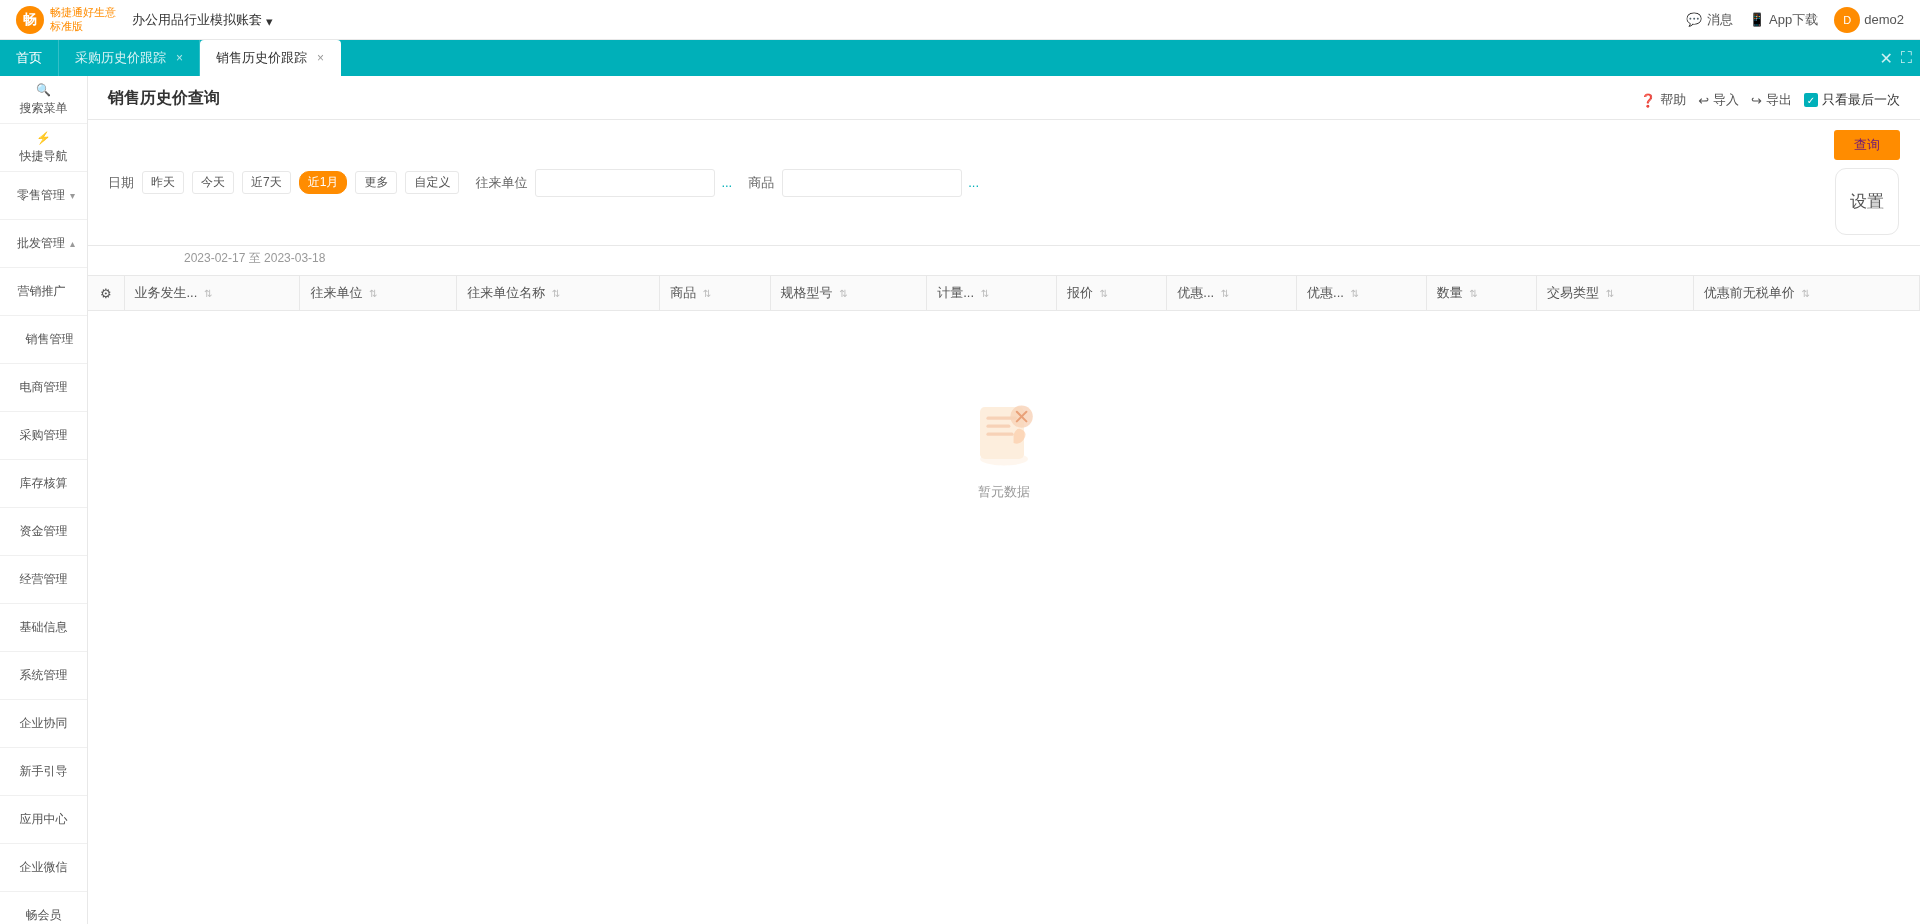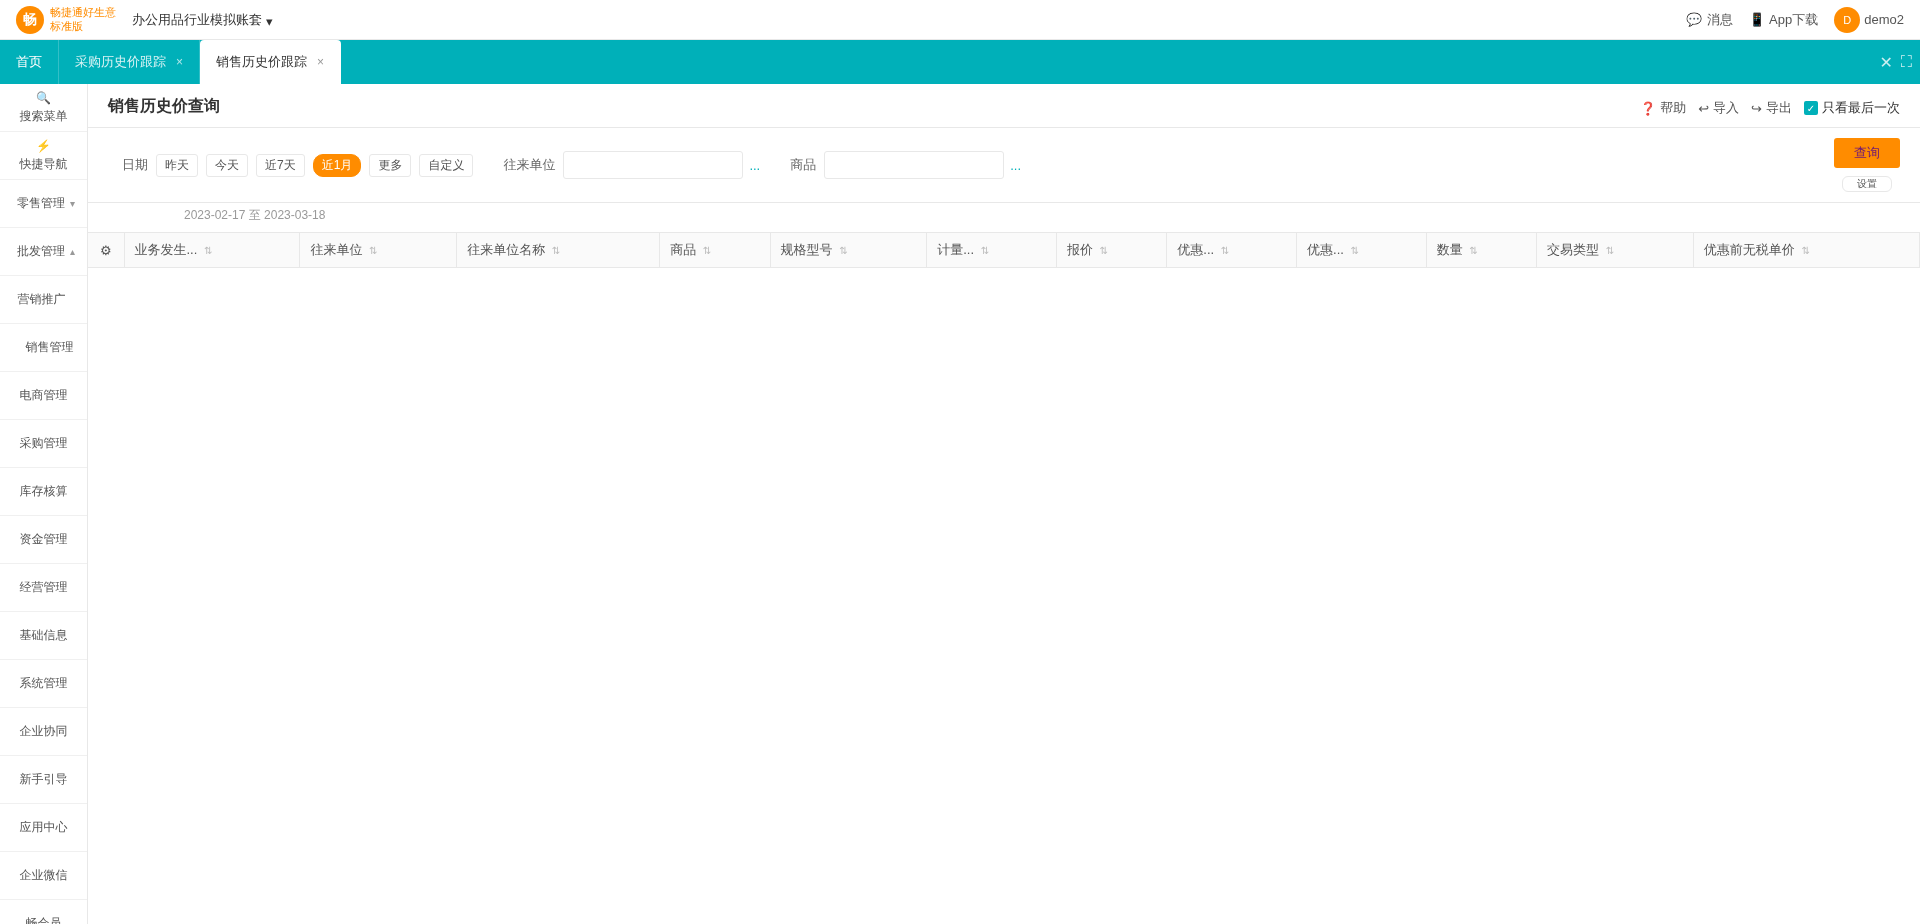--- a/index.html
+++ b/index.html
@@ -21,21 +21,21 @@
     .logo-icon { width: 28px; height: 28px; background: #ff8c00; border-radius: 50%; display: flex; align-items: center; justify-content: center; color: white; font-size: 14px; font-weight: bold; }
     .logo-text { font-size: 11px; color: #ff8c00; line-height: 1.2; }
     .app-selector { display: flex; align-items: flex-end; gap: 4px; font-size: 13px; color: #333; cursor: pointer; padding: 4px 8px; border-radius: 4px; }
     .top-bar-right { display: flex; align-items: center; gap: 16px; font-size: 13px; color: #555; }
     .top-bar-right .action-item { display: flex; align-items: center; gap: 4px; cursor: pointer; }
     .avatar { width: 26px; height: 26px; background: #ff8c00; border-radius: 50%; display: flex; align-items: center; justify-content: center; color: white; font-size: 11px; }
 
     
     .tab-bar {
       background: #00b0b9;
-      height: 44px;
+      height: 36px;
       display: flex;
       align-items: stretch;
       flex-shrink: 0;
       position: relative;
     }
     .tab-item {
       display: flex;
       align-items: center;
       padding: 0 16px;
       cursor: pointer;
@@ -123,21 +123,21 @@
     .filter-bar {
       background: #fff;
       padding: 10px 20px 10px 20px;
       display: flex;
       align-items: center;
       gap: 16px;
       flex-wrap: wrap;
       border-bottom: 1px solid #e8e8e8;
       flex-shrink: 0;
     }
-    .filter-group { display: flex; align-items: center; gap: 8px; margin-left: 14px; }
+    .filter-group { display: flex; align-items: center; gap: 8px; }
     .filter-label { color: #666; font-size: 13px; white-space: nowrap; }
     .date-filters { display: flex; align-items: center; gap: 8px; }
     .date-btn { padding: 2px 8px; border: 1px solid #e8e8e8; border-radius: 3px; cursor: pointer; font-size: 12px; color: #555; background: #fff; }
     .date-btn.active { background: #ff8c00; color: #fff; border-color: #ff8c00; border-radius: 10px; }
     .filter-input { display: flex; align-items: center; gap: 6px; }
     .filter-input-field {
       width: 180px;
       height: 28px;
       border: 1px solid #e8e8e8;
       border-radius: 3px;
@@ -154,24 +154,24 @@
       padding: 6px 20px;
       border-radius: 3px;
       cursor: pointer;
       font-size: 13px;
       font-weight: 500;
     }
     .settings-btn {
       background: #fff;
       color: #555;
       border: 1px solid #e8e8e8;
-      padding: 0 14px;
-      border-radius: 6px;
+      padding: 21px 14px;
+      border-radius: 11px;
       cursor: pointer;
-      font-size: 10px;
+      font-size: 17px;
     }
 
     
     .table-container {
       background: #fff;
       flex: 1;
       overflow: auto;
       margin-top: 0;
     }
     table {
@@ -447,16 +447,30 @@
             <th>
               <span>优惠前无税单价</span>
               <span class="sort-arrows">⇅</span>
             </th>
           </tr>
         </thead>
         <tbody id="table-body">
         </tbody>
       </table>
 
+      <div class="empty-state">
+        <svg class="empty-icon" viewBox="0 0 100 100" xmlns="http://www.w3.org/2000/svg">
+          <ellipse cx="50" cy="85" rx="30" ry="8" fill="#fde8d0" opacity="0.5"></ellipse>
+          <rect x="20" y="20" width="55" height="65" rx="6" fill="#fde8d0"></rect>
+          <rect x="28" y="32" width="38" height="4" rx="2" fill="#f5c09a"></rect>
+          <rect x="28" y="42" width="30" height="4" rx="2" fill="#f5c09a"></rect>
+          <rect x="28" y="52" width="34" height="4" rx="2" fill="#f5c09a"></rect>
+          <circle cx="72" cy="32" r="14" fill="#f5c09a" opacity="0.8"></circle>
+          <line x1="66" y1="26" x2="78" y2="38" stroke="#e07a40" stroke-width="2.5" stroke-linecap="round"></line>
+          <line x1="78" y1="26" x2="66" y2="38" stroke="#e07a40" stroke-width="2.5" stroke-linecap="round"></line>
+          <path d="M 62 55 Q 65 45 72 48 Q 80 52 75 60 Q 70 68 62 65 Z" fill="#fbb07a" opacity="0.6"></path>
+        </svg>
+        <span>暂元数据</span>
+      </div>
     </div>
 
   </div>
 </div>
 
 </body></html>

